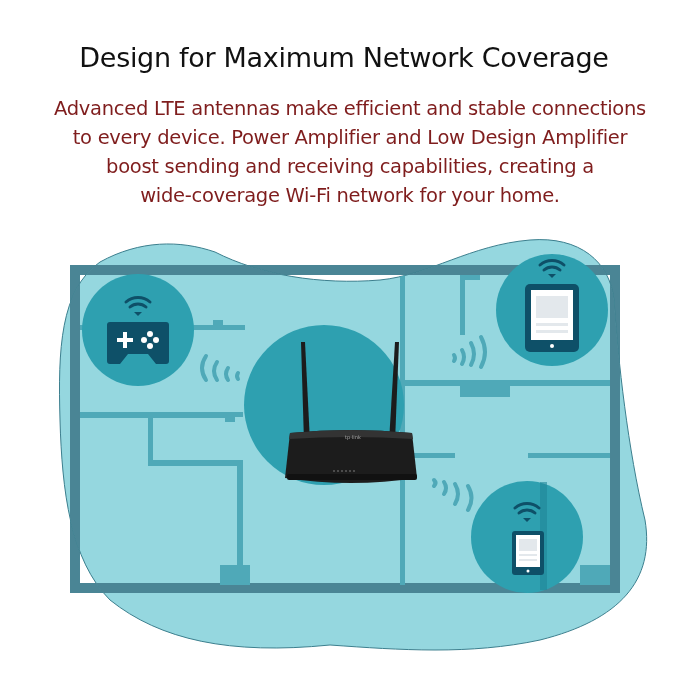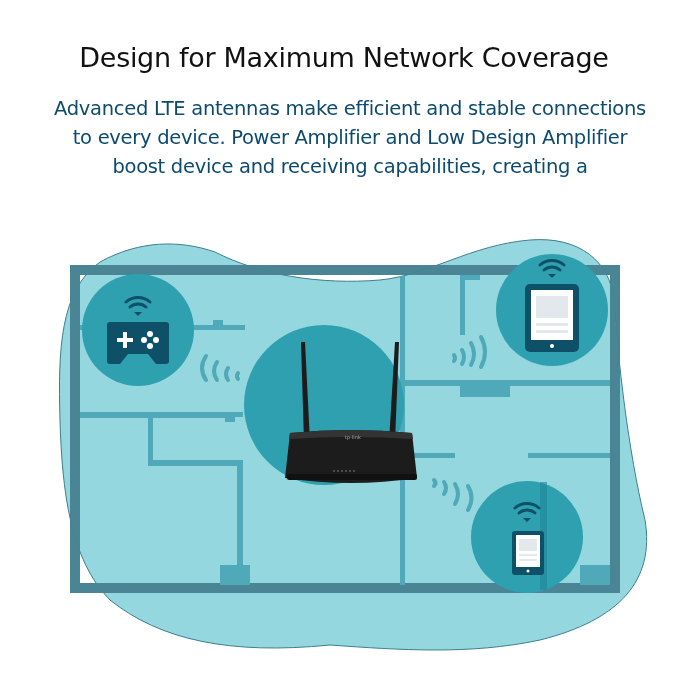--- a/index.html
+++ b/index.html
@@ -4,34 +4,35 @@
 <style>
   html, body { margin: 0; padding: 0; background: #ffffff; }
   body { width: 700px; height: 700px; position: relative; overflow: hidden; font-family: "DejaVu Sans", "Liberation Sans", sans-serif; }
   .title {
     position: absolute; left: 0; top: 42px; width: 688px; text-align: center;
     font-size: 27px; color: #111111; font-weight: normal; letter-spacing: -0.3px;
     font-family: "DejaVu Sans", sans-serif;
   }
   .desc {
     position: absolute; left: 0; top: 94px; width: 700px; text-align: center;
-    font-size: 19.5px; line-height: 29px; color: #0c4a6e;
+    font-size: 19.5px; line-height: 29px; color: #7f1d1d;
     font-family: "DejaVu Sans", sans-serif; letter-spacing: -0.3px;
   }
   .desc span { display: block; }
   .scene { position: absolute; left: 0; top: 0; width: 700px; height: 700px; }
 </style>
 </head>
 <body>
 
 <div class="title">Design for Maximum Network Coverage</div>
 <div class="desc">
   <span>Advanced LTE antennas make efficient and stable connections</span>
   <span>to every device. Power Amplifier and Low Design Amplifier</span>
-  <span>boost device and receiving capabilities, creating a</span>
+  <span>boost sending and receiving capabilities, creating a</span>
+  <span>wide-coverage Wi-Fi network for your home.</span>
 </div>
 
 <svg class="scene" viewBox="0 0 700 700" xmlns="http://www.w3.org/2000/svg">
   <defs>
     <clipPath id="blobClip">
       <path d="M100,262 C140,240 180,240 215,252 C260,275 320,285 380,280 C430,275 470,245 530,240 C580,236 610,262 614,300 C618,360 628,450 645,520 C655,580 620,620 540,640 C470,655 400,650 330,645 C230,655 160,640 110,600 C70,560 62,490 60,420 C58,350 60,290 100,262 Z"></path>
     </clipPath>
   </defs>
 
   <g fill="#4a8595">

